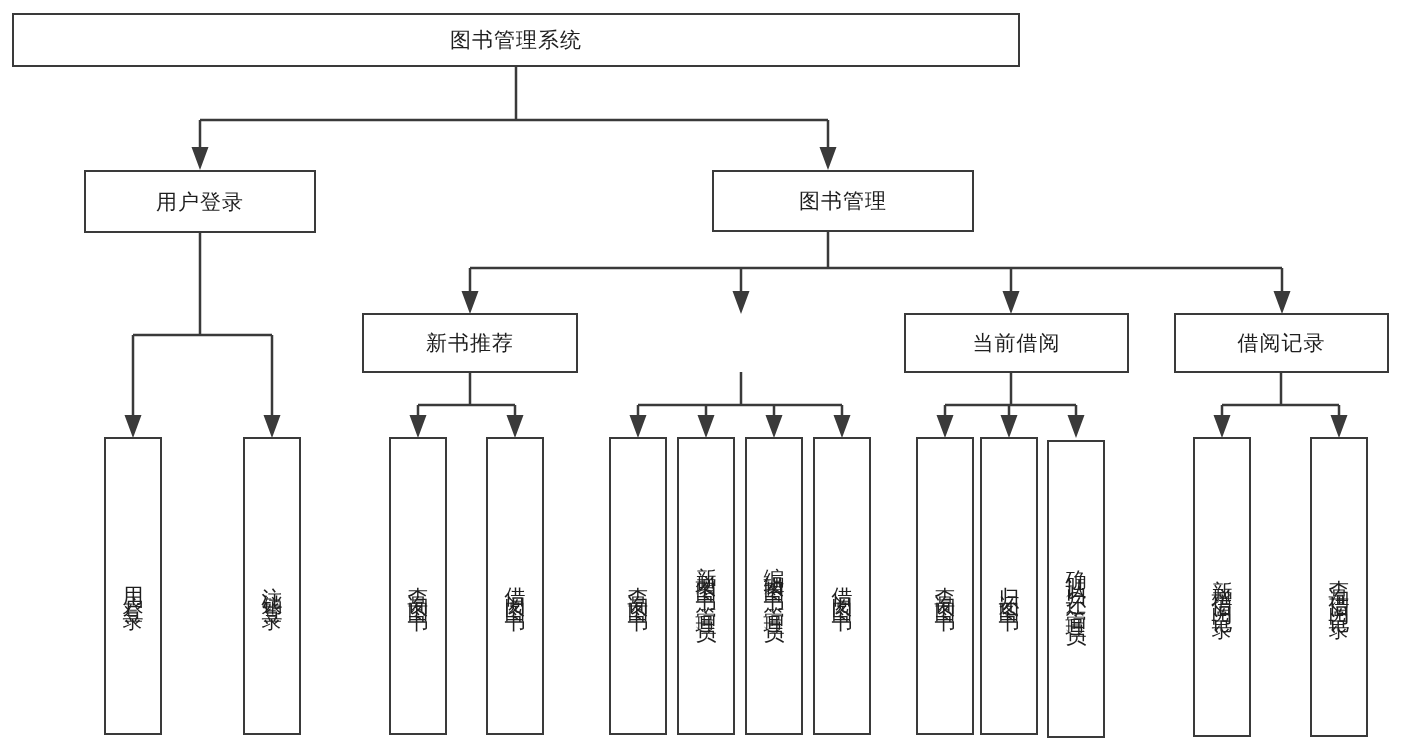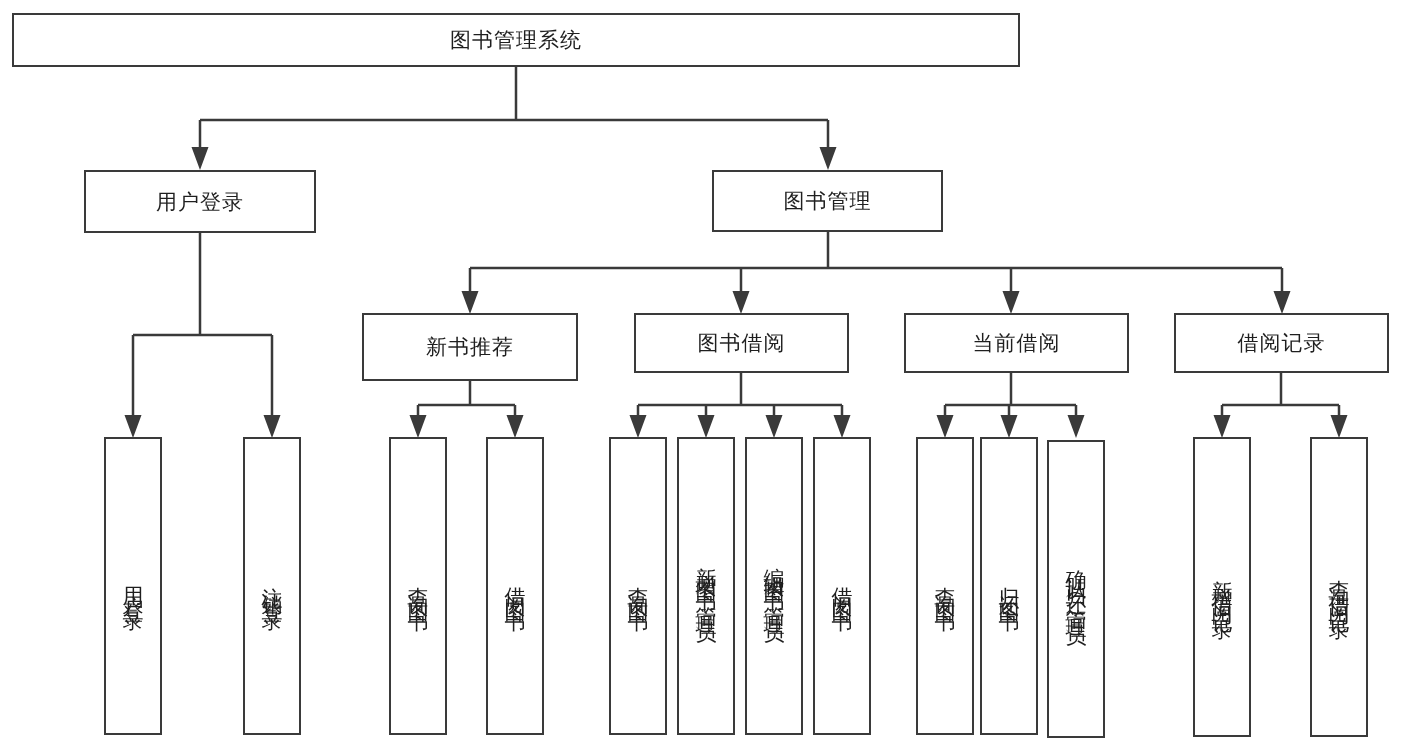--- a/index.html
+++ b/index.html
@@ -72,24 +72,23 @@
       <path d="M409.5 415 L426.5 415 L418 438 Z M506.5 415 L523.5 415 L515 438 Z"></path>
       <path d="M629.5 415 L646.5 415 L638 438 Z M697.5 415 L714.5 415 L706 438 Z M765.5 415 L782.5 415 L774 438 Z M833.5 415 L850.5 415 L842 438 Z"></path>
       <path d="M936.5 415 L953.5 415 L945 438 Z M1000.5 415 L1017.5 415 L1009 438 Z M1067.5 415 L1084.5 415 L1076 438 Z"></path>
       <path d="M1213.5 415 L1230.5 415 L1222 438 Z M1330.5 415 L1347.5 415 L1339 438 Z"></path>
     </g>
   </svg>
 
   <div class="node title" style="left:12px;top:13px;width:1008px;height:54px">图书管理系统</div>
 
   <div class="node" style="left:84px;top:170px;width:232px;height:63px">用户登录</div>
-  <div class="node" style="left:712px;top:170px;width:231px;height:62px">图书管理</div>
+  <div class="node" style="left:712px;top:170px;width:262px;height:62px">图书管理</div>
 
-  <div class="node" style="left:362px;top:313px;width:216px;height:68px">新书推荐</div>
-  <div class="node" style="left:634px;top:313px;width:215px;height:60px">图书借阅</div>
+  <div class="node" style="left:362px;top:313px;width:216px;height:60px">新书推荐</div>
   <div class="node" style="left:904px;top:313px;width:225px;height:60px">当前借阅</div>
   <div class="node" style="left:1174px;top:313px;width:215px;height:60px">借阅记录</div>
 
   <div class="node v" style="left:104px;top:437px;width:58px;height:298px">用户登录</div>
   <div class="node v" style="left:243px;top:437px;width:58px;height:298px">注销登录</div>
 
   <div class="node v" style="left:389px;top:437px;width:58px;height:298px">查询图书</div>
   <div class="node v" style="left:486px;top:437px;width:58px;height:298px">借阅图书</div>
 
   <div class="node v" style="left:609px;top:437px;width:58px;height:298px">查询图书</div>

